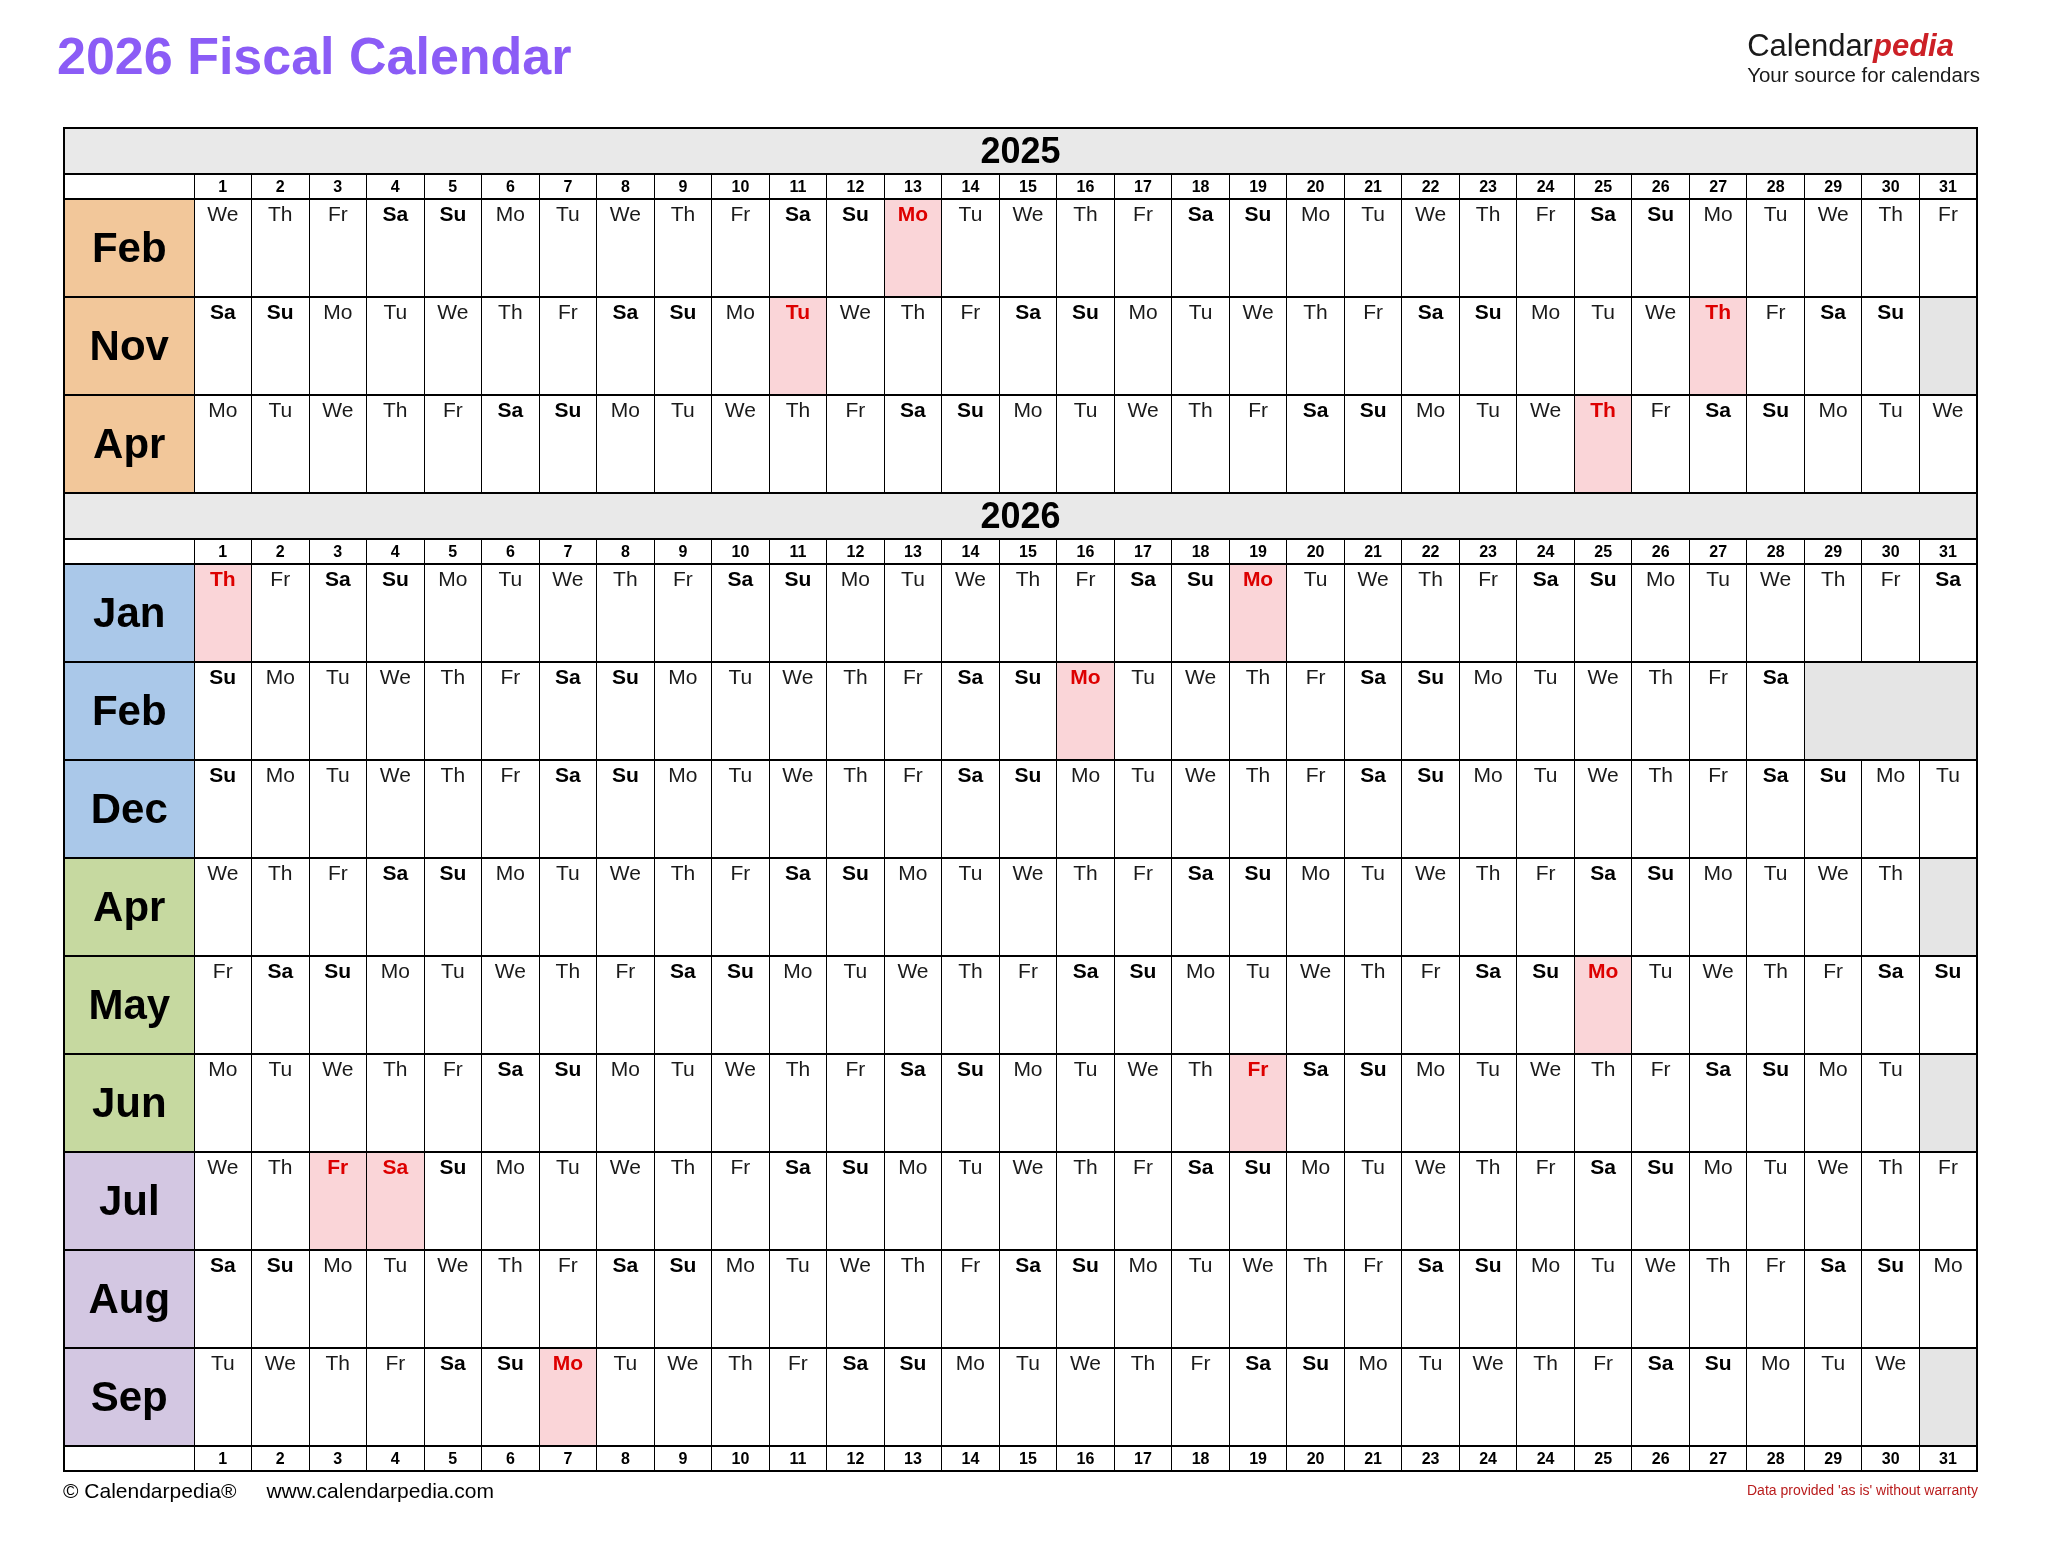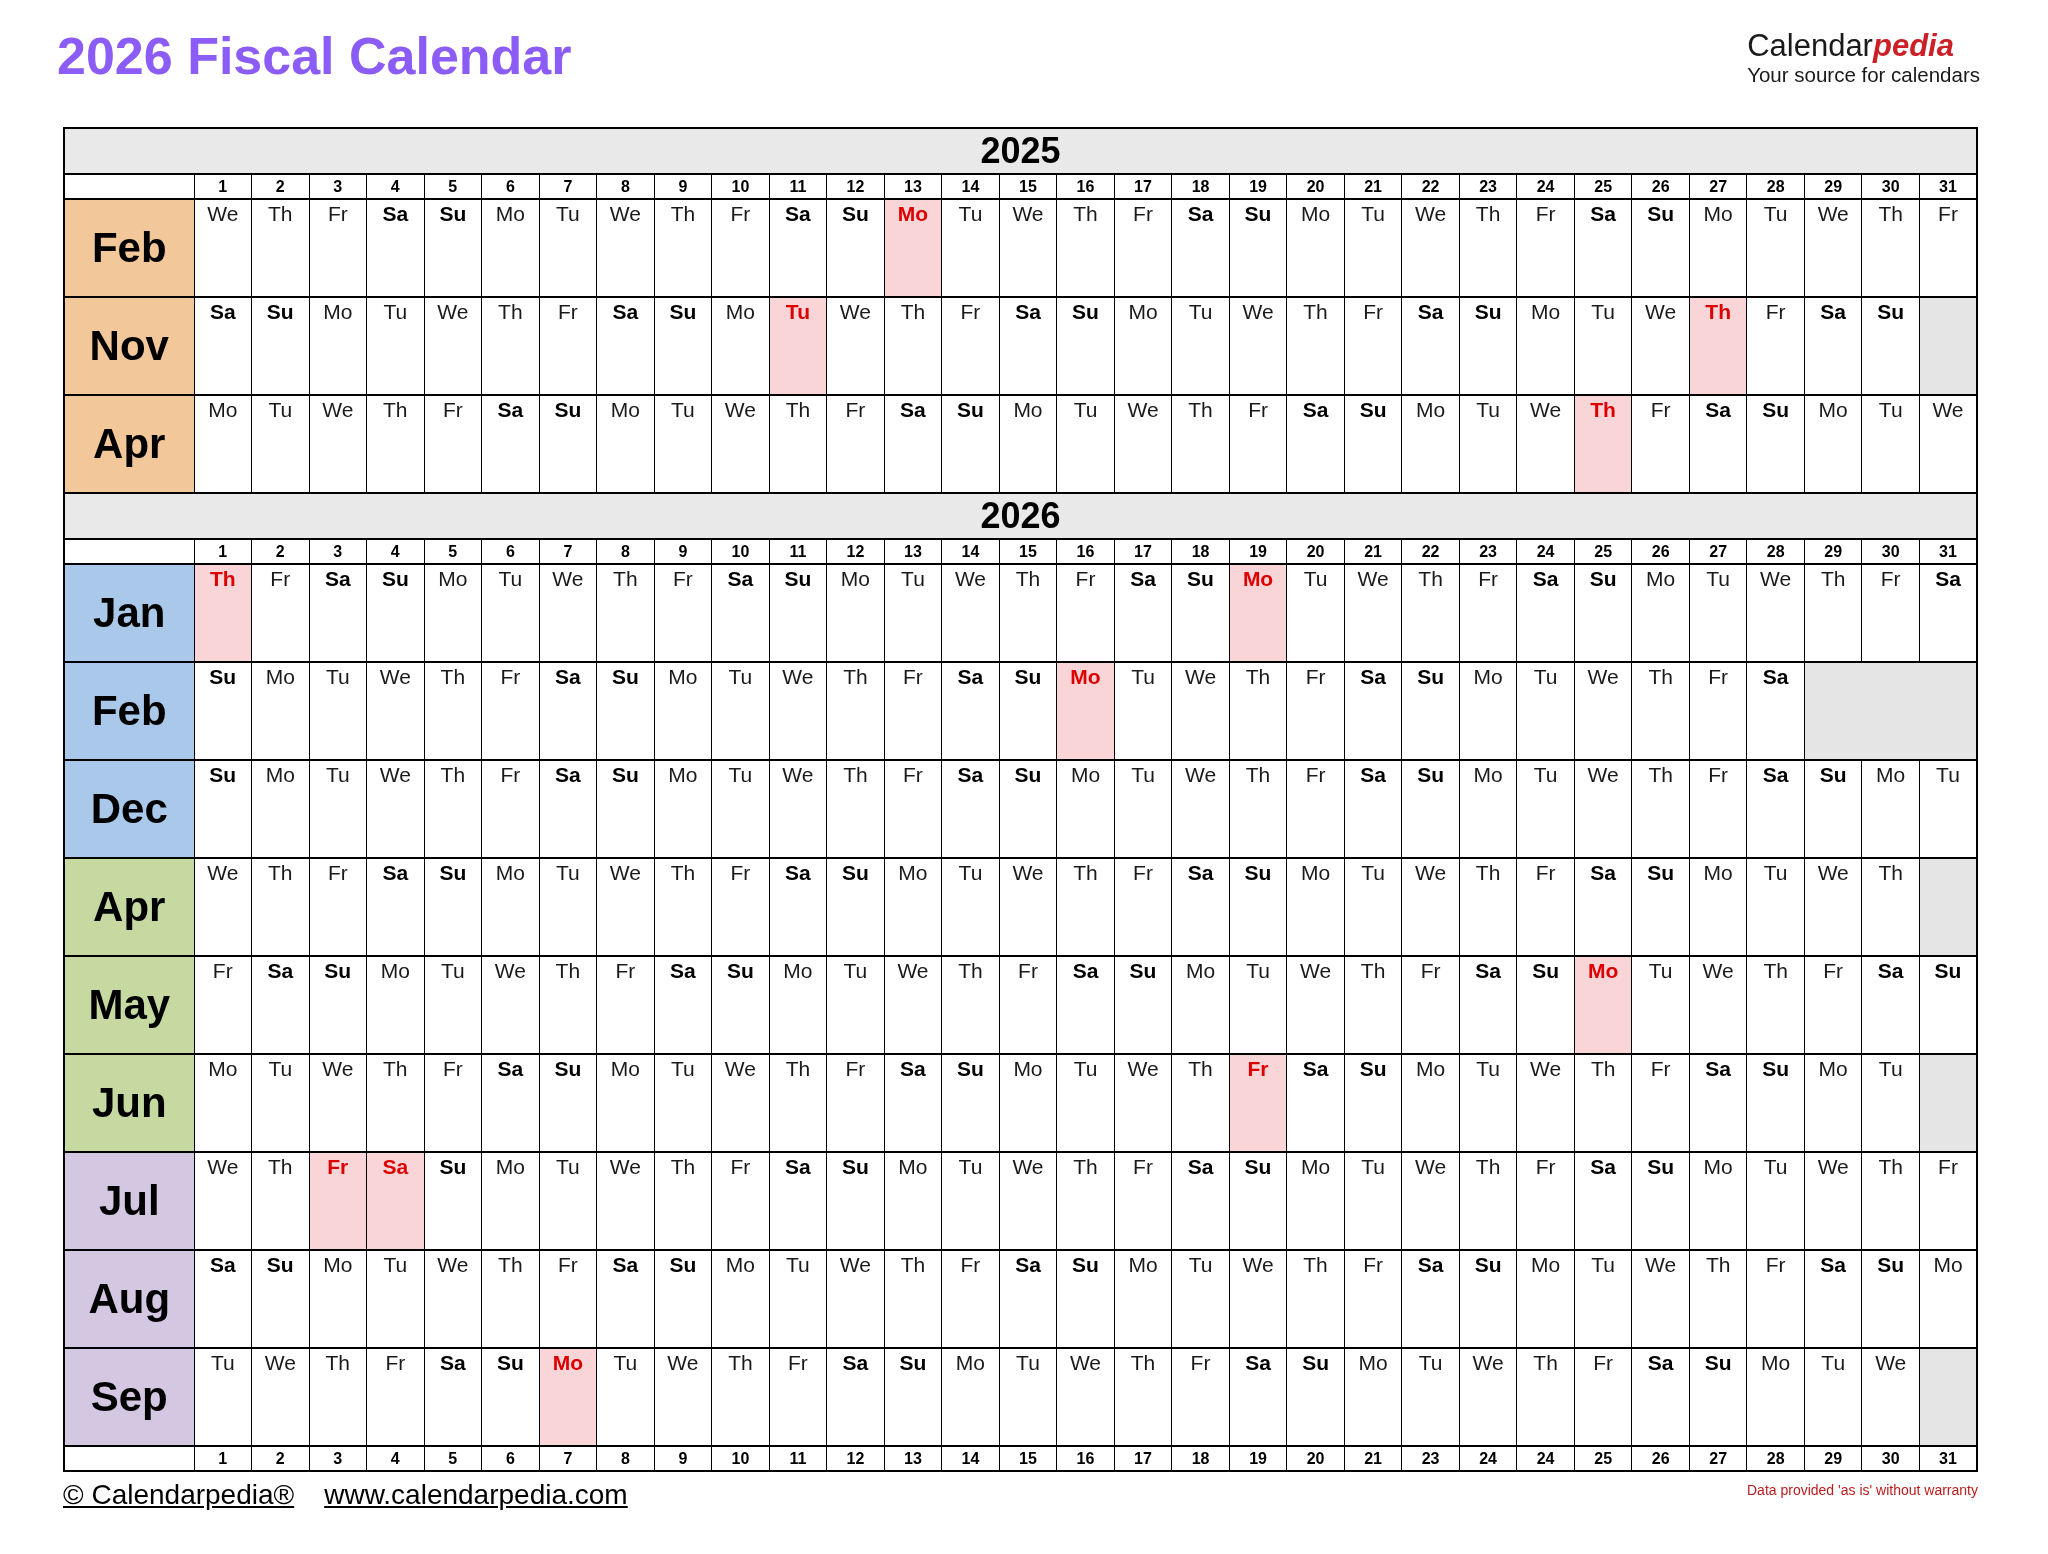--- a/index.html
+++ b/index.html
@@ -43,21 +43,21 @@
   td.day{
     font-size:21px;text-align:center;vertical-align:top;padding-top:2px;
     background:#fff;color:#1a1a1a;line-height:1.15;
   }
   td.day.we{font-weight:bold;color:#000;}
   td.day.hol{background:var(--hol-bg);color:var(--hol-text);font-weight:bold;}
   td.day.empty{background:var(--empty-gray);}
   .bg-q1{background:var(--q1);} .bg-q2{background:var(--q2);}
   .bg-q3{background:var(--q3);} .bg-q4{background:var(--q4);}
 
-  .footer-left{position:absolute;left:63px;top:1479px;font-size:28px;color:#000;text-decoration:underline;}
+  .footer-left{position:absolute;left:63px;top:1479px;font-size:21px;color:#000;}
   .footer-left .site{margin-left:30px;}
   .footer-right{position:absolute;right:70px;top:1482px;font-size:14px;color:#b91c1c;}
 </style>
 </head>
 <body>
 
 <h1 class="page-title">2026 Fiscal Calendar</h1>
 
 <div class="logo">
   <div class="brand"><span>Calendar</span><span class="red">pedia</span></div>

